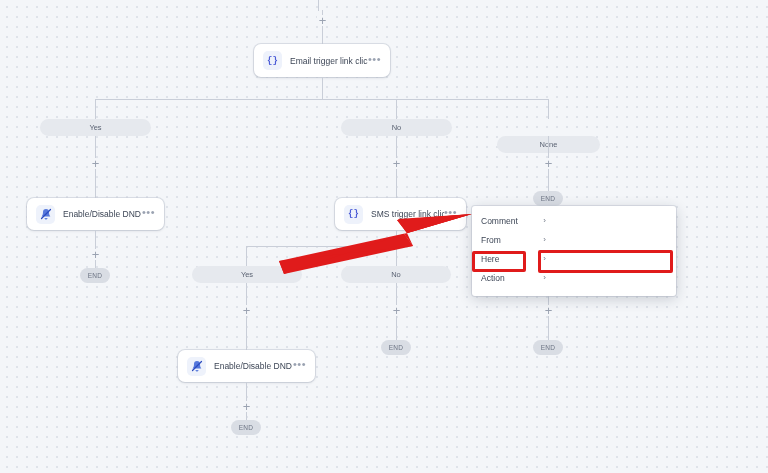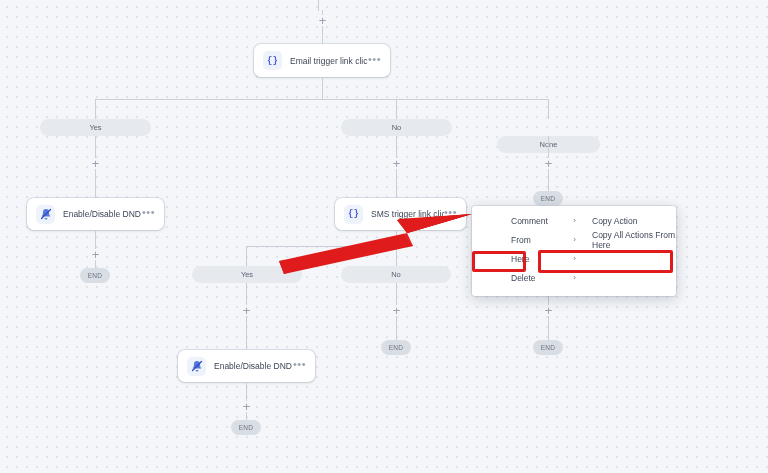--- a/index.html
+++ b/index.html
@@ -156,21 +156,21 @@
   #actions-menu .close {
     font-size: 10px;
     color: #737b8a;
     cursor: pointer;
     line-height: 10px;
   }
   #actions-menu .menu-body {
     display: flex;
     padding: 5px 0 9px 0;
   }
-  .menu-col-left { width: 78px; padding-left: 9px; box-sizing: border-box; margin-left: 30px; }
+  .menu-col-left { width: 78px; padding-left: 9px; box-sizing: border-box; }
   .menu-col-right { flex: 1; padding-left: 4px; box-sizing: border-box; }
 
   .menu-item {
     height: 19px;
     display: flex;
     align-items: center;
     font-size: 8.5px;
     color: #3d4656;
     position: relative;
     box-sizing: border-box;
@@ -333,31 +333,23 @@
         </div>
         <div class="menu-item">
           <span>From</span>
           <span class="chev">›</span>
         </div>
         <div class="menu-item">
           <span>Here</span>
           <span class="chev">›</span>
         </div>
         <div class="menu-item">
-          <span>Delete</span>
+          <span>Action</span>
           <span class="chev">›</span>
         </div>
       </div>
-      <div class="menu-col-right">
-        <div class="menu-item sub">
-          <span>Copy Action</span>
-        </div>
-        <div class="menu-item sub">
-          <span>Copy All Actions From Here</span>
-        </div>
-      </div>
     </div>
   </div>
 
   <div class="hl" style="left:472px; top:251px; width:54px; height:21px;"></div>
   <div class="hl" style="left:538px; top:250px; width:135px; height:23px;"></div>
 
 </div>
 
 </body></html>

